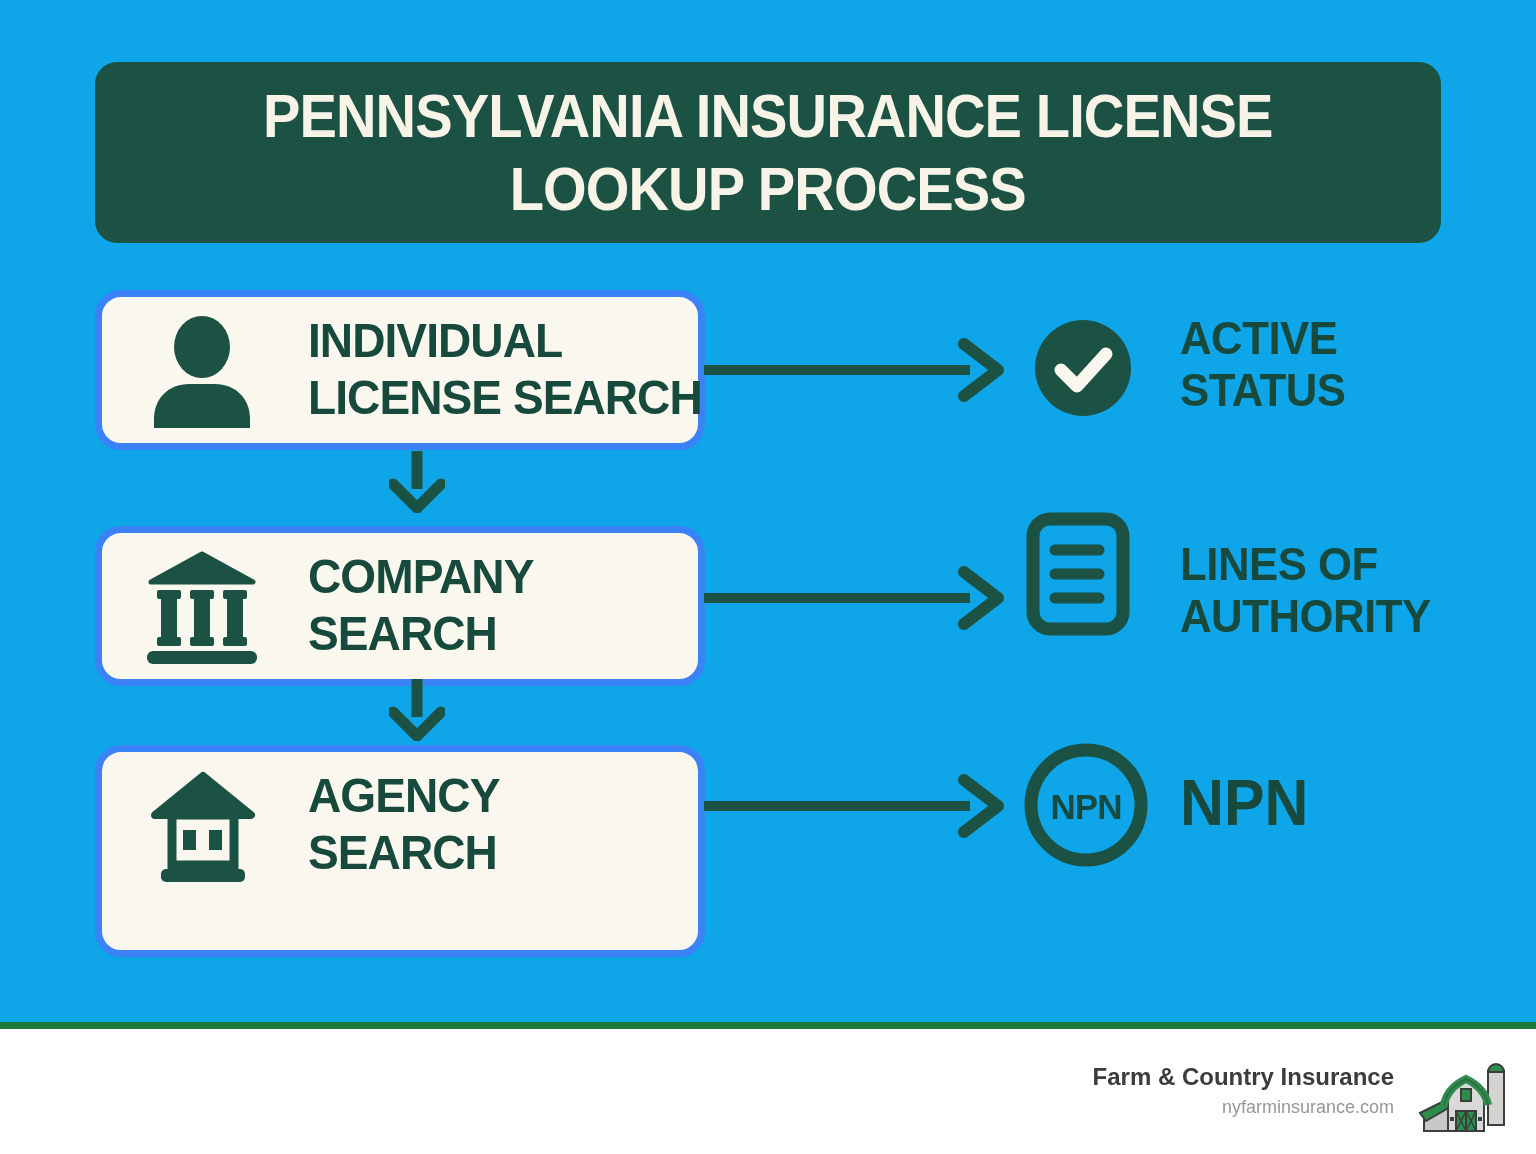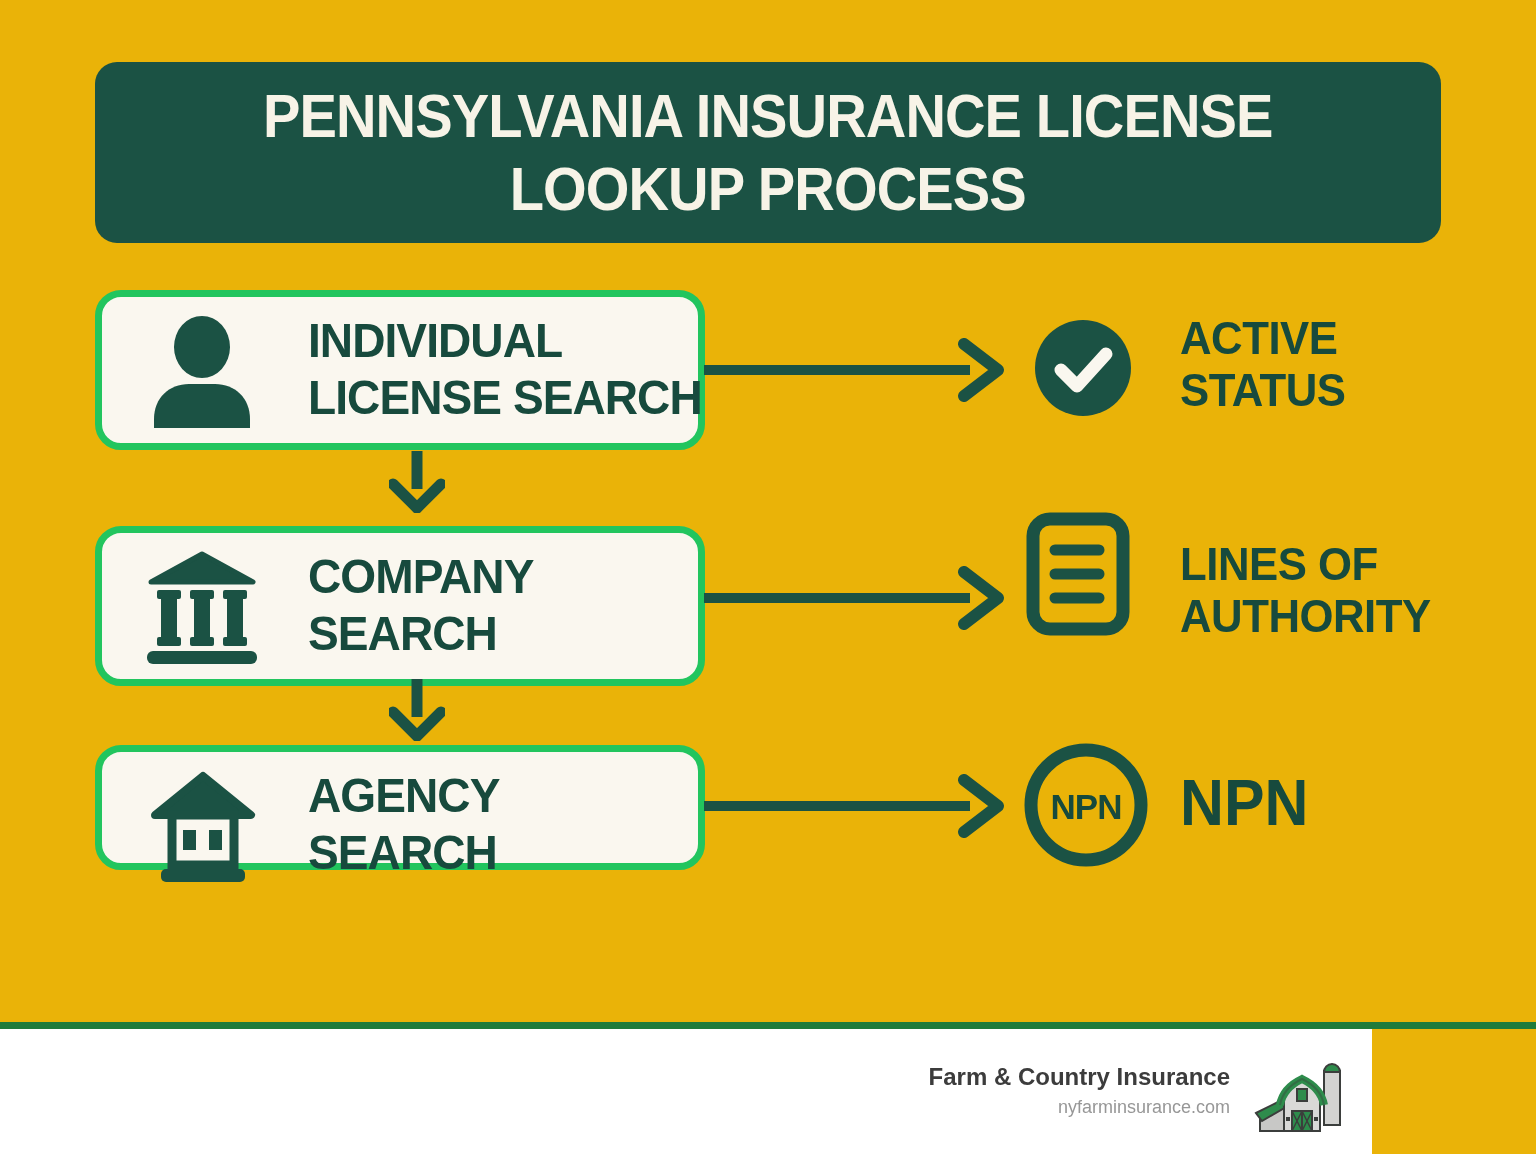--- a/index.html
+++ b/index.html
@@ -1,42 +1,42 @@
 <!DOCTYPE html>
 <html><head>
 <meta charset="utf-8">
 <style>
   * { margin:0; padding:0; box-sizing:border-box; }
   html,body { background:#e9e9e9; }
   body { font-family:"Liberation Sans", sans-serif; }
   .canvas {
     position:relative; width:1536px; height:1154px;
-    background:#eab308; overflow:hidden; margin:0 auto;
+    background:#0ea5e9; overflow:hidden; margin:0 auto;
   }
 
   
   .header {
     position:absolute; left:95px; top:62px; width:1346px; height:181px;
     background:#1B5244; border-radius:22px;
     display:flex; align-items:center; justify-content:center;
   }
   .title-lines {
     text-align:center; color:#F7F3E7; font-weight:bold;
     font-size:61px; line-height:73px; letter-spacing:-1px;
     transform:scaleX(0.92);
   }
 
   
   .step-box {
     position:absolute; left:95px; width:610px; height:160px;
-    background:#FAF7EF; border:7px solid #22c55e; border-radius:26px;
+    background:#FAF7EF; border:7px solid #3b82f6; border-radius:26px;
   }
   .box-r1 { top:290px; }
   .box-r2 { top:518px;margin-top:8px; }
-  .box-r3 { top:745px; height:125px; }
+  .box-r3 { top:745px; height:212px; }
 
   .step-icon { position:absolute; }
   .person-icon  { left:46px; top:19px; }
   .bank-icon    { left:45px; top:17px; }
   .store-icon   { left:46px; top:18px; }
 
   .step-label {
     position:absolute; left:206px; top:15px;
     font-weight:bold; font-size:49px; line-height:57px; letter-spacing:-1px;
     color:#174A3D; transform:scaleX(0.94); transform-origin:0 0; white-space:nowrap;
@@ -60,21 +60,21 @@
     position:absolute; left:1180px;
     font-weight:bold; font-size:46px; line-height:52px; letter-spacing:-0.5px;
     color:#174A3D; transform:scaleX(0.95); transform-origin:0 0; white-space:nowrap;
   }
   .result-label.r1 { top:312px; }
   .result-label.r2 { top:538px; }
   .result-label.npn-big { top:766px; font-size:64px; line-height:74px; letter-spacing:0; }
 
   
   .divider { position:absolute; left:0; top:1022px; width:1536px; height:7px; background:#1F7B3B; }
-  .footer  { position:absolute; left:0; top:1029px; width:1372px; height:125px; background:#FFFFFF; }
+  .footer  { position:absolute; left:0; top:1029px; width:1536px; height:125px; background:#FFFFFF; }
   .footer-text { position:absolute; right:142px; top:32px; text-align:right; }
   .footer-company { font-weight:bold; font-size:24px; line-height:32px; color:#3C3C3C; }
   .footer-website { font-size:18px; line-height:28px; color:#979797; }
   .barn-logo { position:absolute; right:22px; top:26px; }
 </style>
 </head>
 <body>
 
 <div class="canvas">
 

